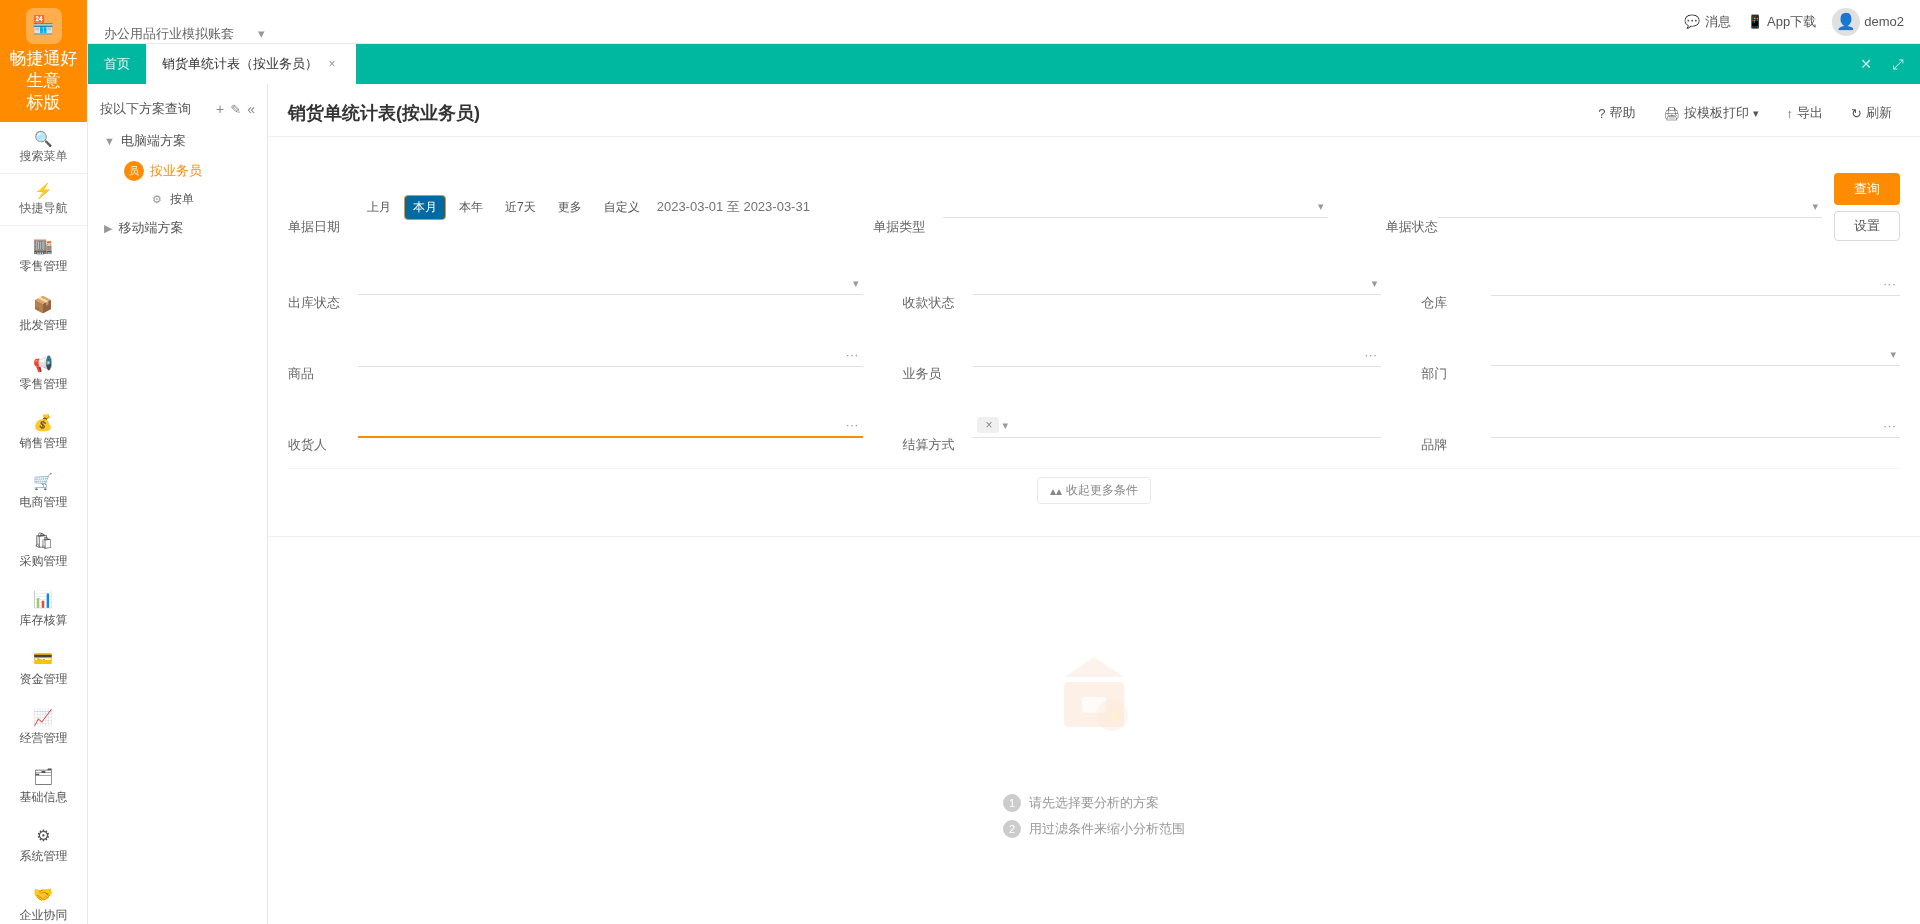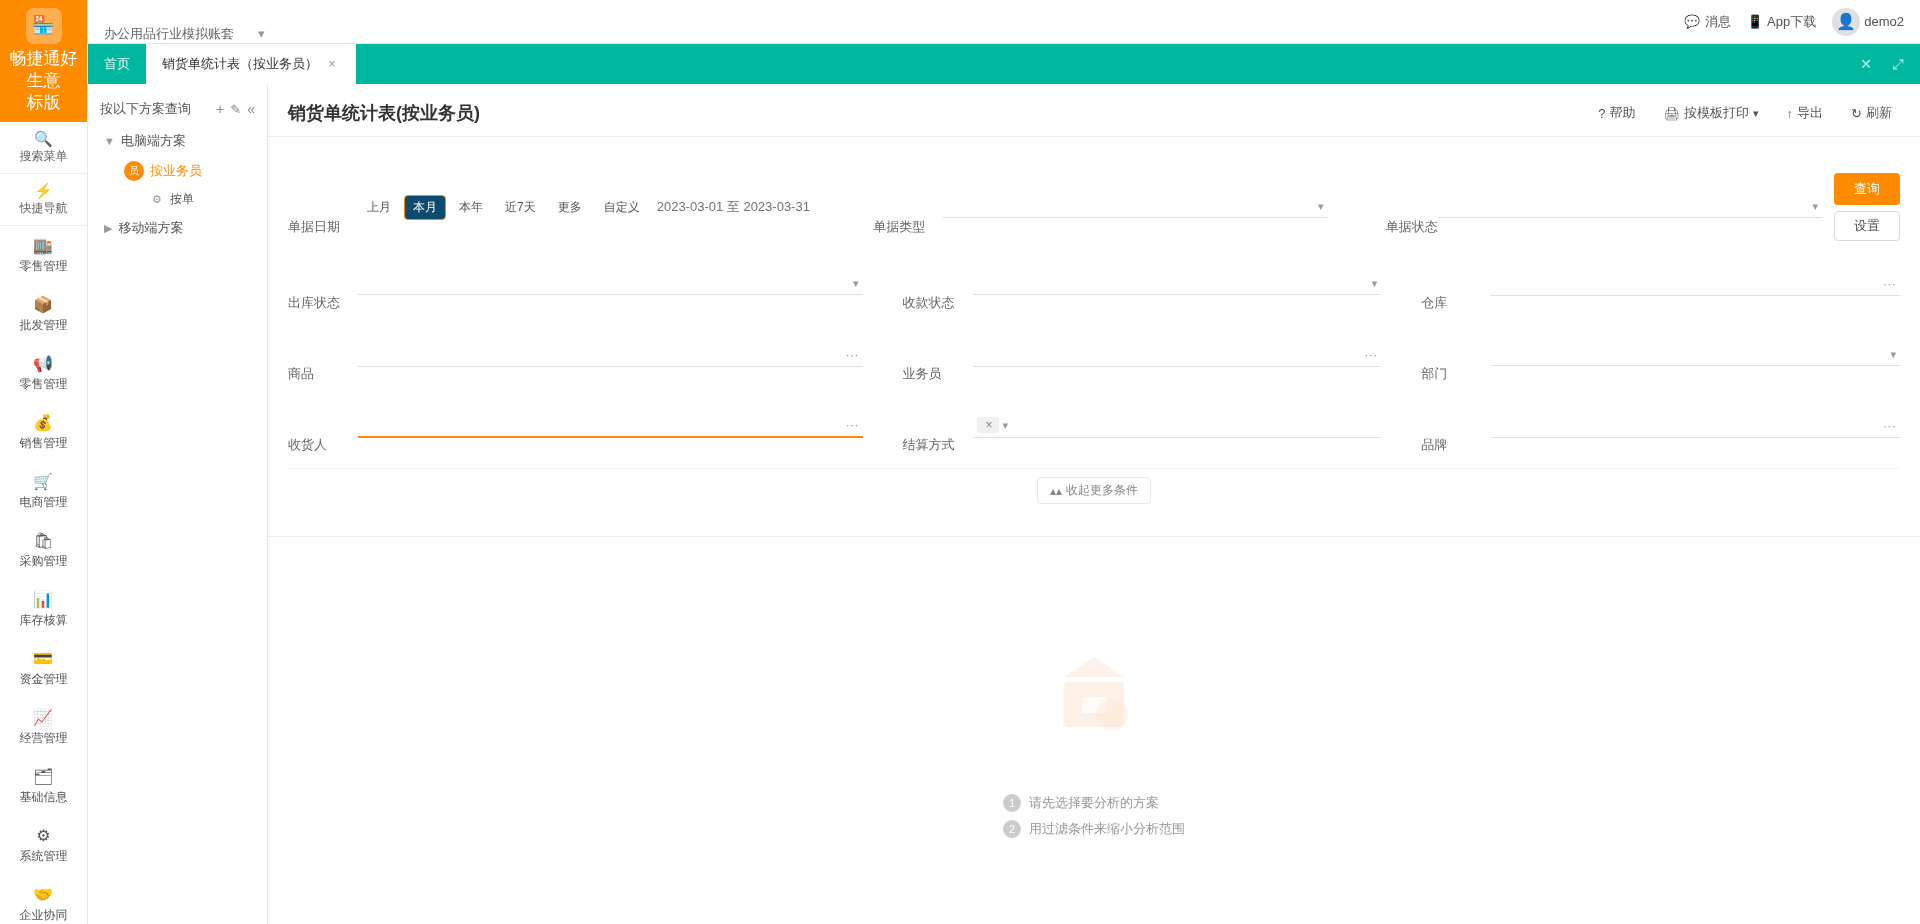--- a/index.html
+++ b/index.html
@@ -55,21 +55,21 @@
     .right-panel { flex: 1; background: #fff; overflow: auto; display: flex; flex-direction: column; gap: 24px; }
 
     
     .page-header { padding: 16px 20px 10px; display: flex; align-items: center; justify-content: space-between; border-bottom: 1px solid #f0f0f0; }
     .page-title { font-size: 18px; font-weight: 600; color: #333; }
     .page-actions { display: flex; align-items: center; gap: 12px; }
     .page-action-btn { display: flex; align-items: center; gap: 4px; color: #555; font-size: 13px; cursor: pointer; padding: 4px 8px; border-radius: 4px; }
     .filter-label { width: 70px; color: #666; font-size: 13px; flex-shrink: 0; margin-top: 39px; }
     .filter-date-btns { display: flex; align-items: center; gap: 4px; flex-shrink: 0; }
     .date-btn { padding: 3px 8px; border-radius: 4px; font-size: 12px; cursor: pointer; color: #555; border: 1px solid transparent; }
-    .date-btn.active { background: #0c4a6e; color: #fff; border-color: #ff8c00; }
+    .date-btn.active { background: #0369a1; color: #fff; border-color: #ff8c00; }
     .filter-date-range { color: #737373; font-size: 13px; margin-left: 8px; }
     .filter-select { flex: 1; border: none; border-bottom: 1px solid #e0e0e0; padding: 4px 6px; font-size: 13px; color: #333; outline: none; display: flex; align-items: center; justify-content: space-between; cursor: pointer; min-width: 0; }
     .filter-select-arrow { color: #999; font-size: 11px; flex-shrink: 0; }
     .filter-tag { background: #f0f0f0; border-radius: 3px; padding: 1px 6px; font-size: 12px; color: #555; display: flex; align-items: center; gap: 3px; }
     .filter-tag .tag-close { cursor: pointer; color: #888; }
 
     
     .collapse-row { display: flex; justify-content: center; padding: 8px; border-top: 1px solid #f5f5f5; }
     .collapse-btn { display: flex; align-items: center; gap: 4px; color: #888; font-size: 12px; cursor: pointer; padding: 4px 12px; border: 1px solid #e8e8e8; border-radius: 4px; }
 

